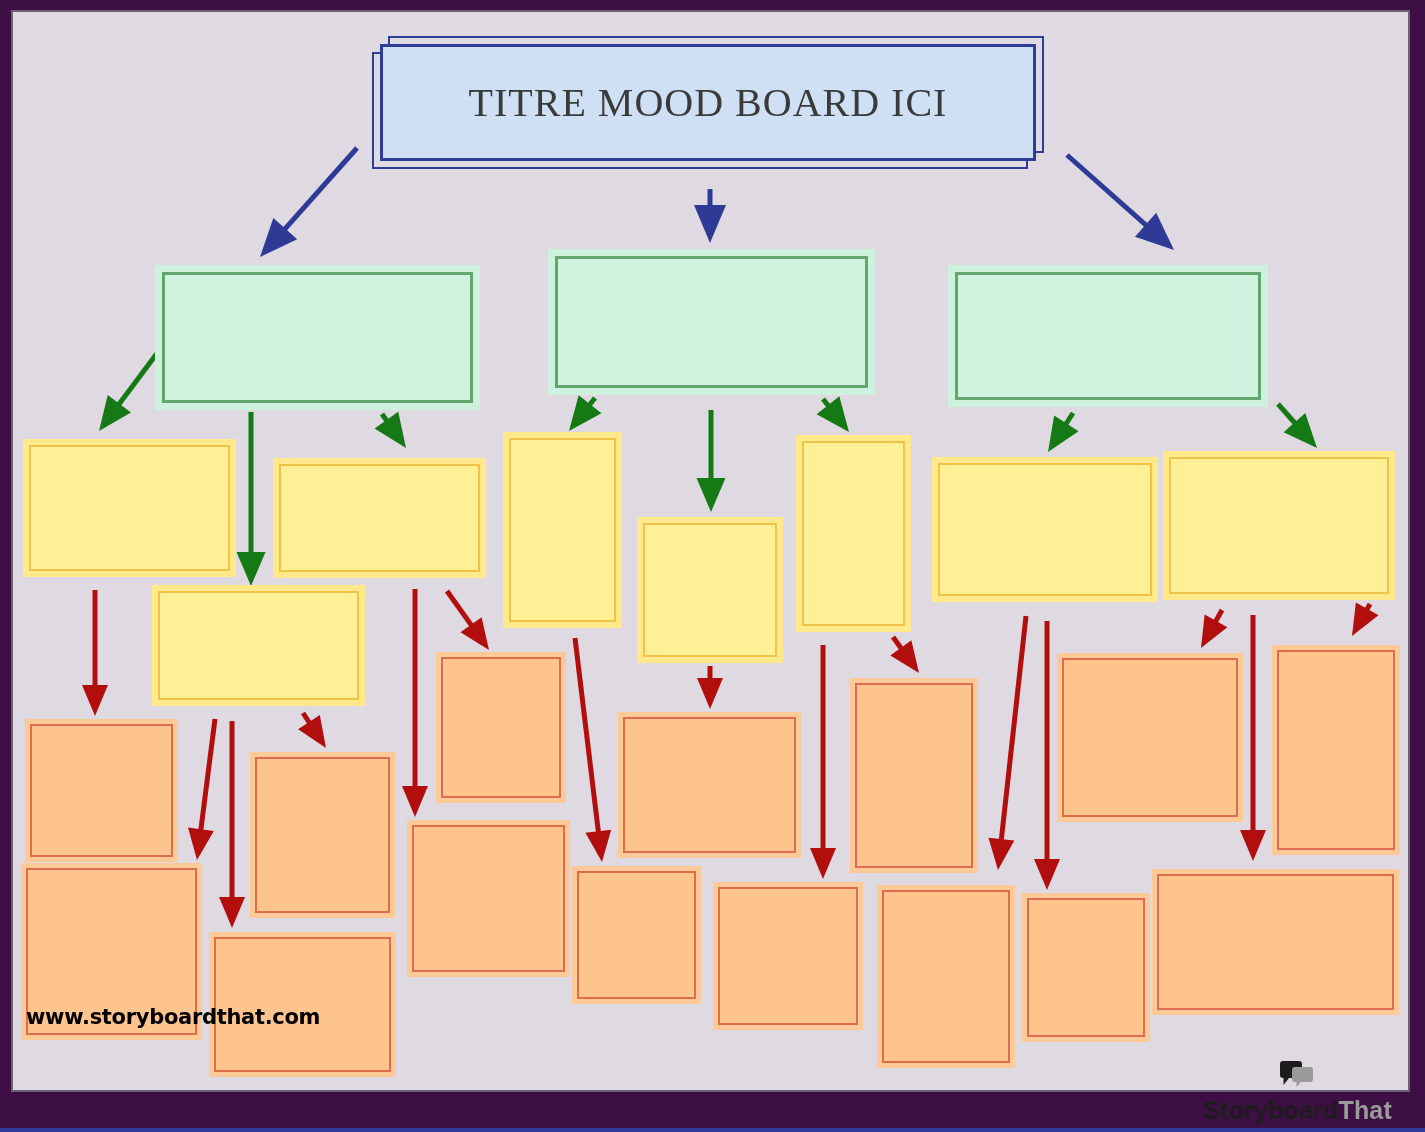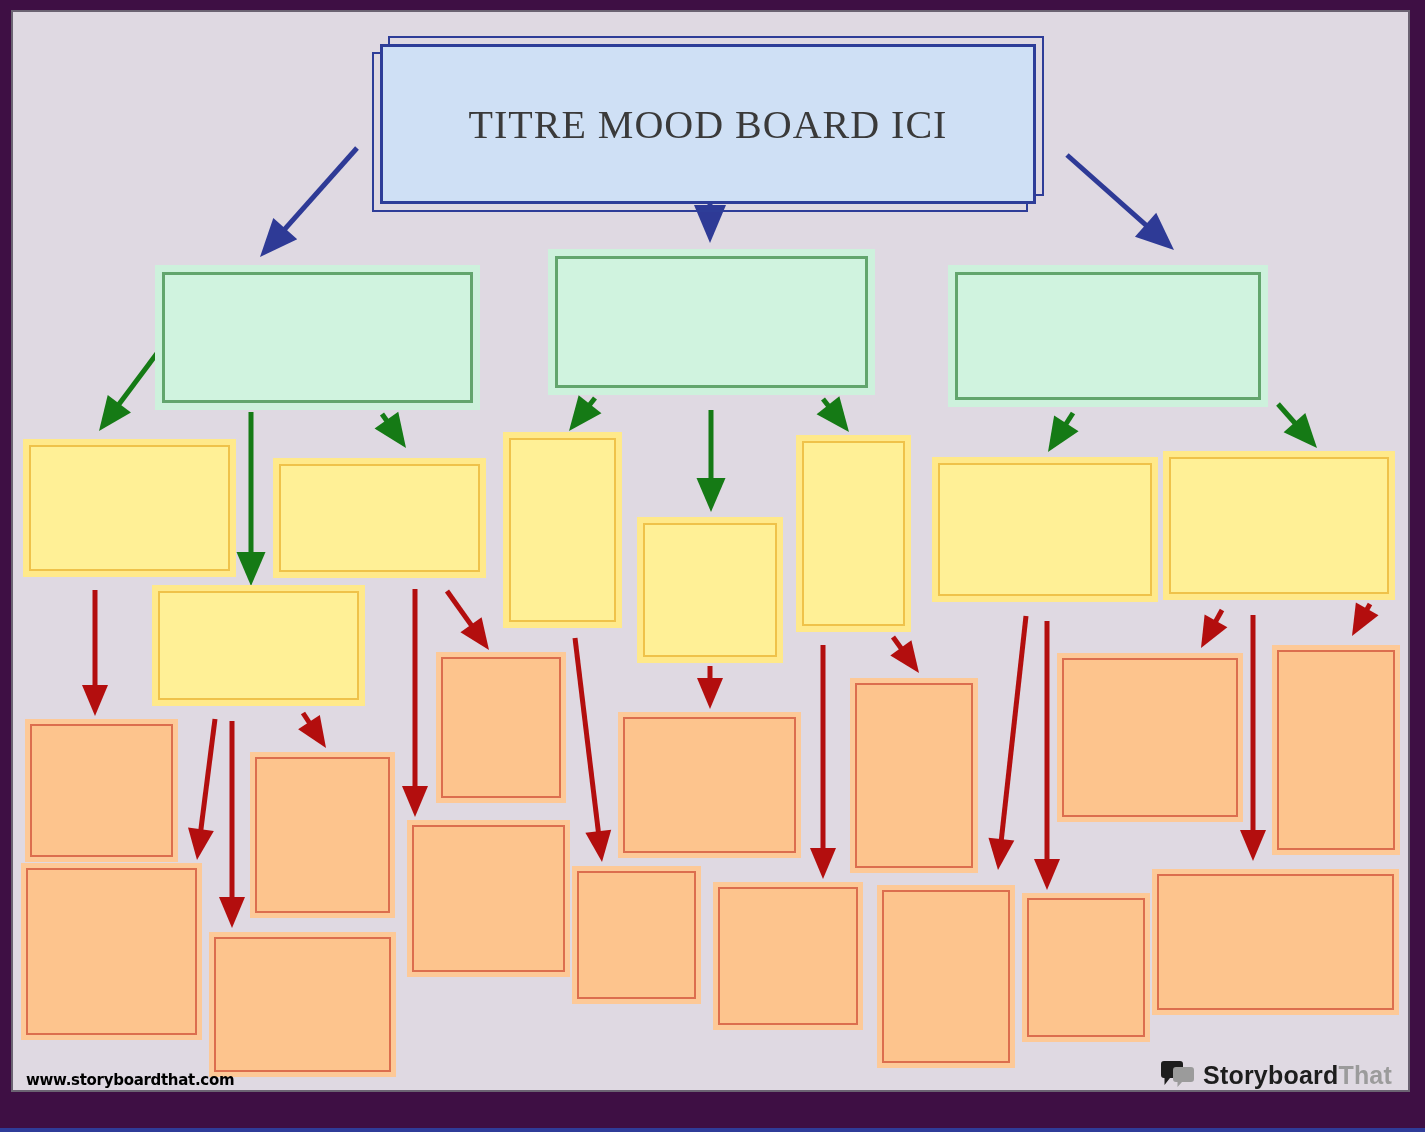--- a/index.html
+++ b/index.html
@@ -37,47 +37,47 @@
   .node.green{background:var(--green-band);}
   .node.green .inner{inset:7px;border:3px solid var(--green-border);background:var(--green-inner);}
   .node.yellow{background:var(--yellow-band);}
   .node.yellow .inner{inset:6px;border:2px solid var(--yellow-border);background:var(--yellow-inner);}
   .node.orange{background:var(--orange-band);}
   .node.orange .inner{inset:5px;border:2px solid var(--orange-border);background:var(--orange-inner);}
   
   svg.edges{position:absolute;left:0;top:0;z-index:1;}
   
   .site-url{
-    position:absolute;left:13px;top:1059px;z-index:4;
-    font-family:"DejaVu Sans",sans-serif;font-weight:700;font-size:15px;
+    position:absolute;left:13px;top:993px;z-index:4;
+    font-family:"DejaVu Sans",sans-serif;font-weight:700;font-size:21px;
     letter-spacing:-0.3px;color:#000;
   }
   .credit{
     position:absolute;left:10px;top:1095px;z-index:4;
     font-weight:700;font-size:21px;color:var(--credit-text);
   }
   .bottom-line{
     position:absolute;left:0;bottom:0;width:100%;height:4px;z-index:5;
     background:var(--bottom-line);
   }
   .logo{
     position:absolute;right:16px;top:1048px;z-index:4;
-    display:flex;align-items:center;gap:6px;
+    display:flex;align-items:center;gap:6px;flex-direction:column;
   }
   .logo .word{font-size:25px;font-weight:600;letter-spacing:0.2px;}
   .logo .p1{color:var(--logo-black);}
   .logo .p2{color:var(--logo-gray);}
 </style>
 </head>
 <body>
 
 <div class="stage">
   <div class="canvas">
 
-    <div class="title-wrap" id="title-wrap" style="left: 367px; top: 32px; width: 656px; height: 160px;">
+    <div class="title-wrap" id="title-wrap" style="left: 367px; top: 32px; width: 656px; height: 117px;">
       <div class="title-deco d1"></div>
       <div class="title-deco d2"></div>
       <div class="title-face">
         <span>TITRE MOOD BOARD ICI</span>
       </div>
     </div>
 
     <svg class="edges" id="edges" width="1395" height="1078">
         <line x1="344" y1="136" x2="260.89409262132097" y2="229.38705055954657" stroke="#2E3A96" stroke-width="5"></line>
         <polygon points="247,245 260.3094894049254,205.97619326897774 284.21448376351435,227.24944512937344" fill="#2E3A96"></polygon>

